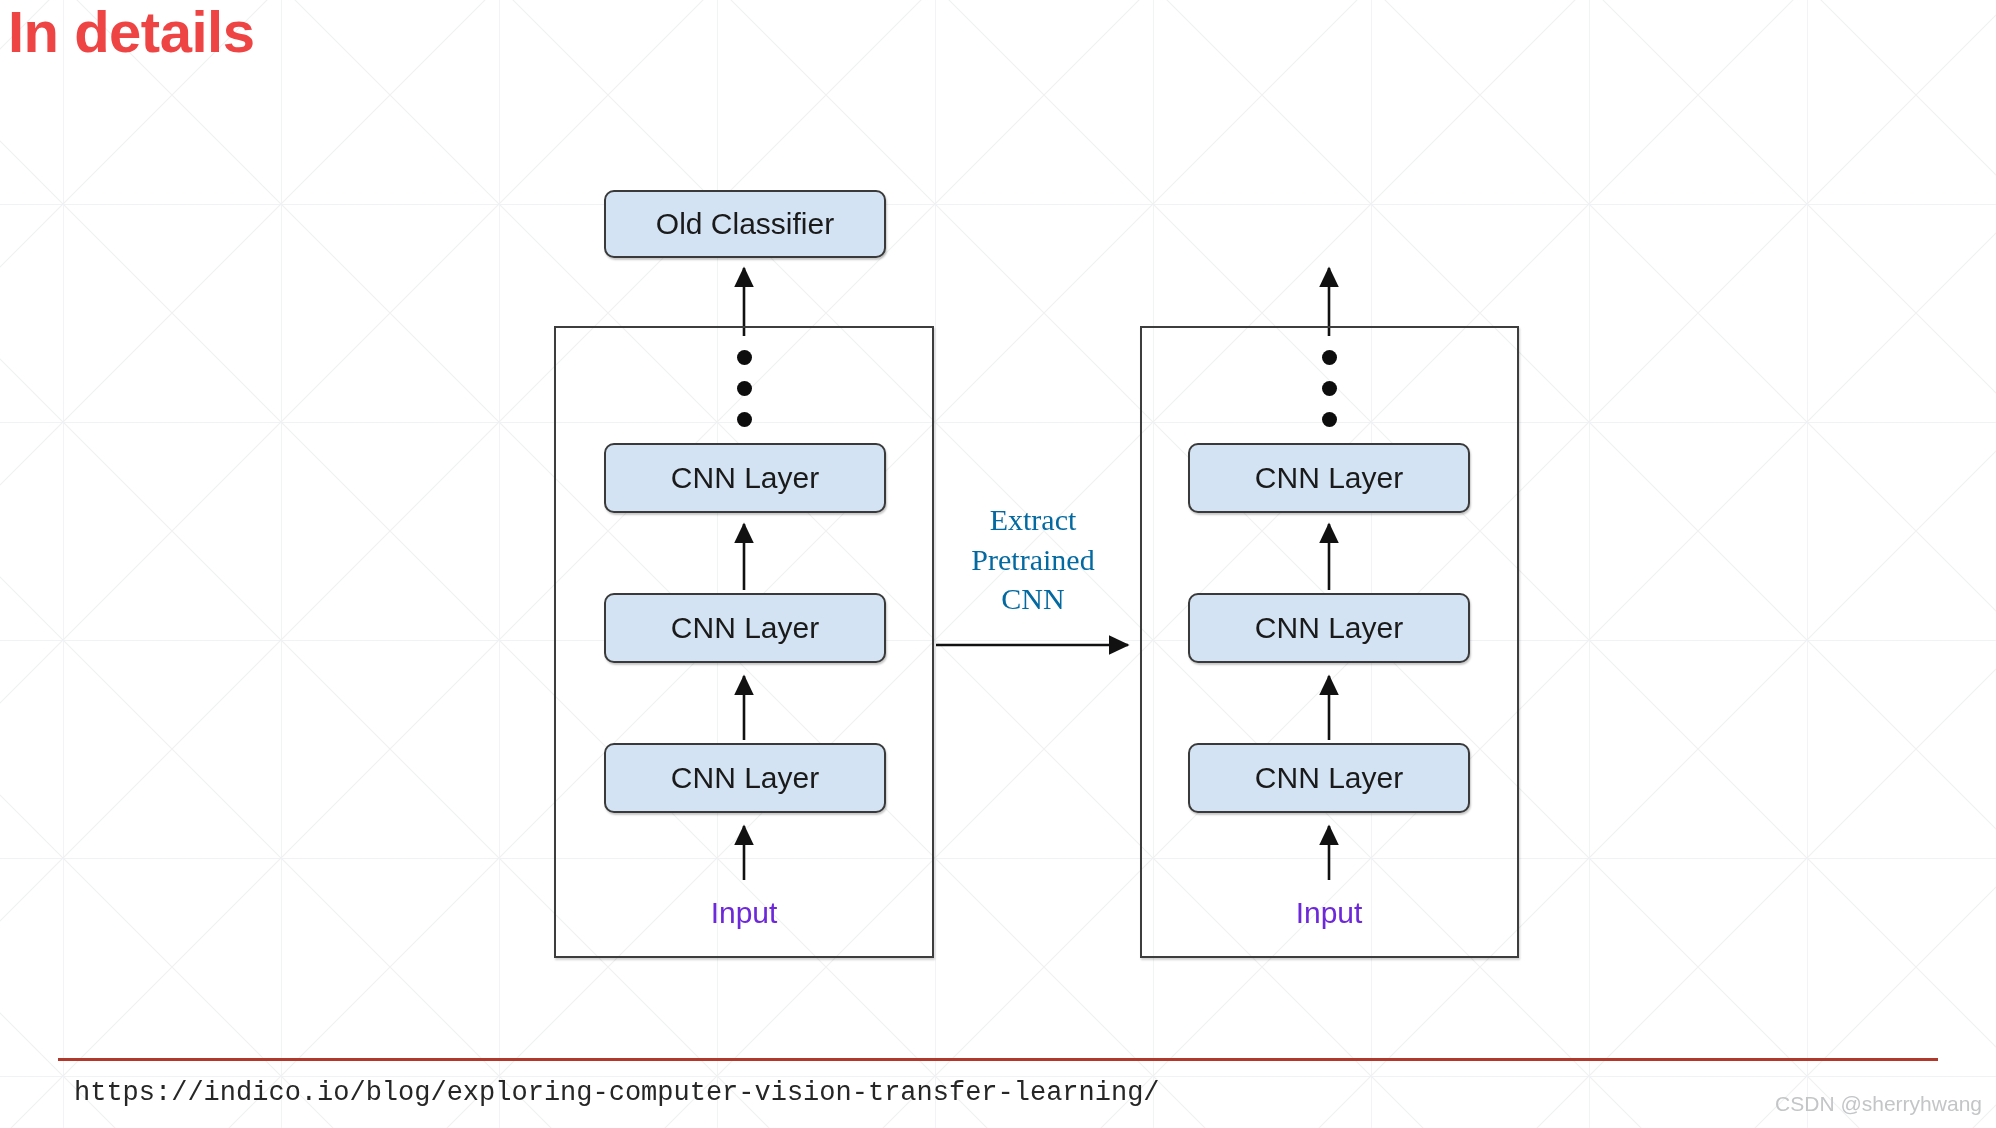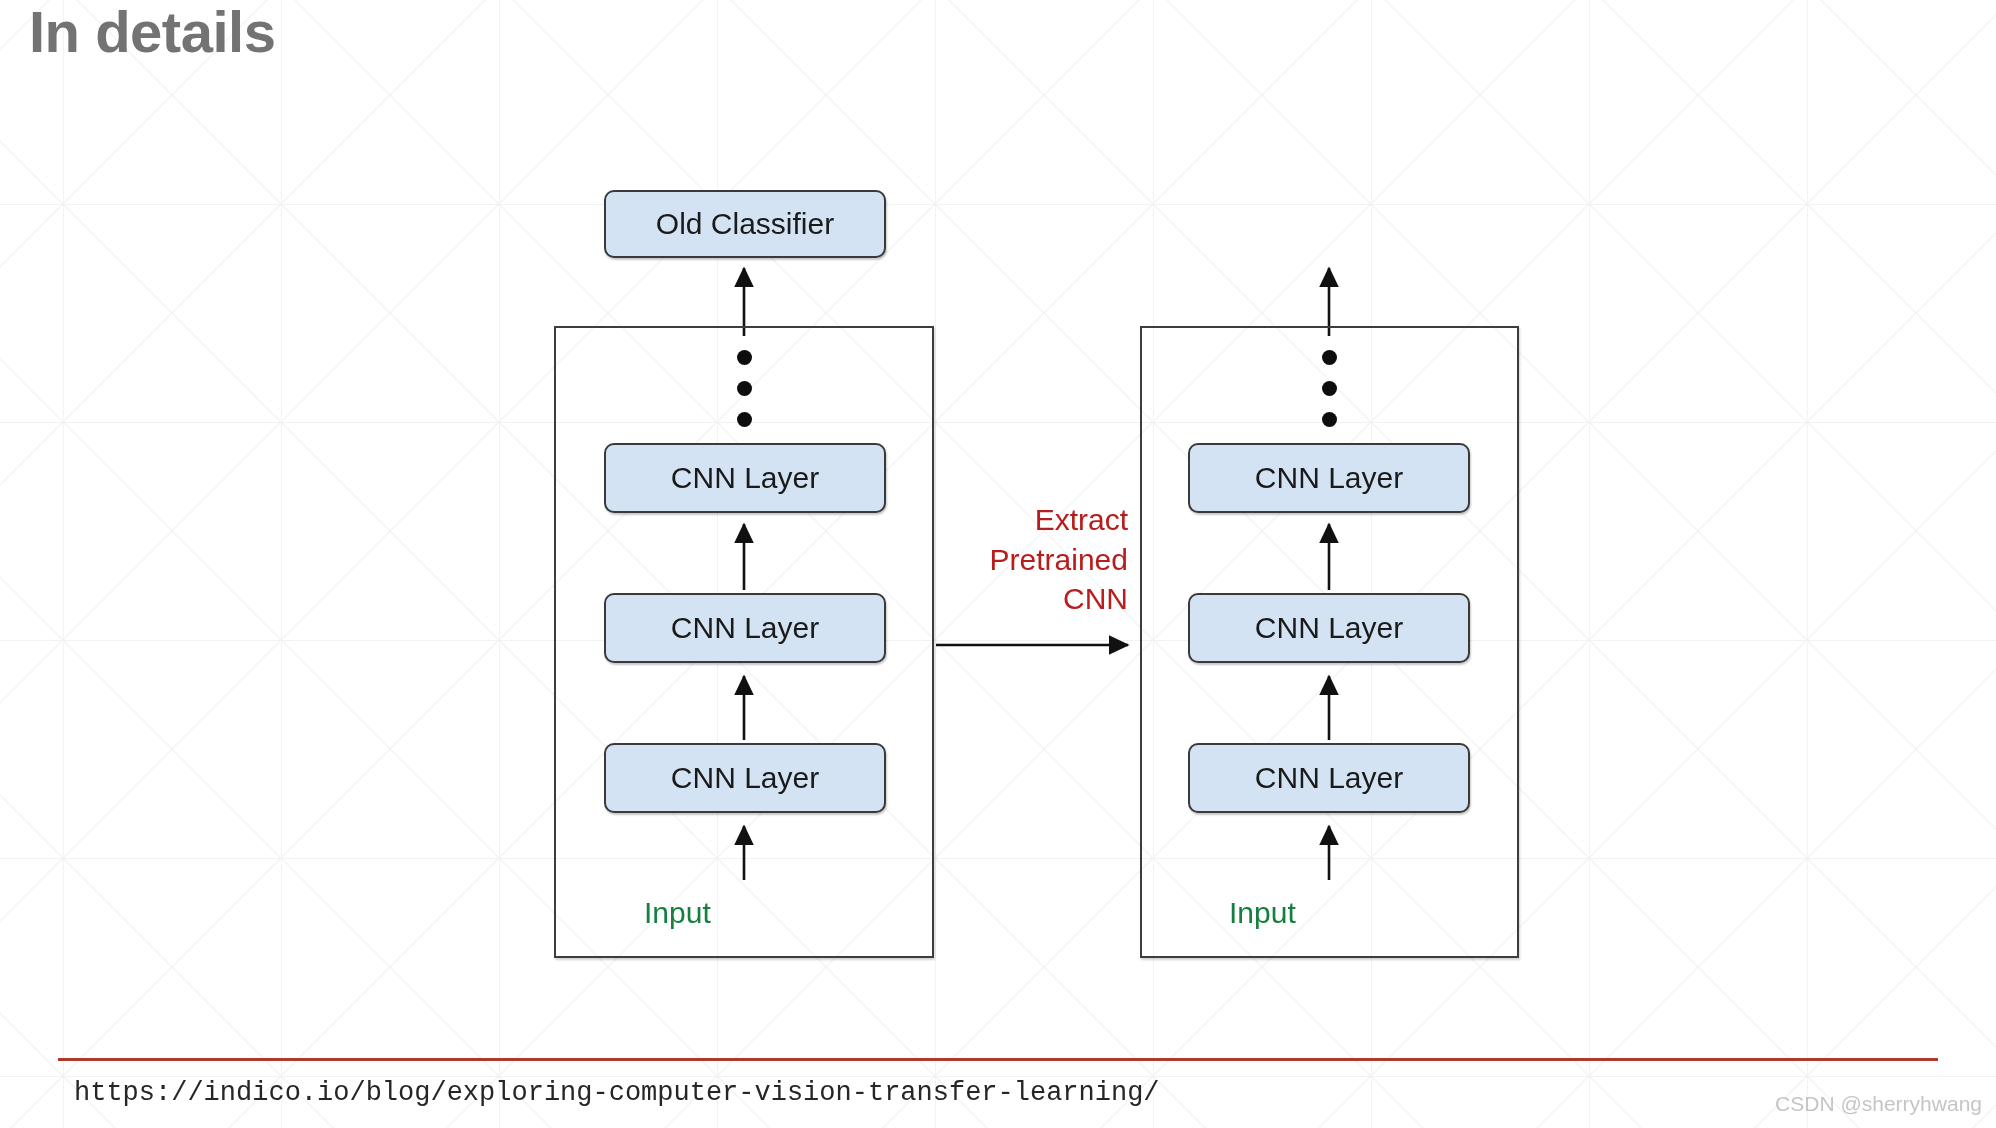--- a/index.html
+++ b/index.html
@@ -25,24 +25,23 @@
   }
 
   
   #page-title {
     position: absolute;
     left: 8px;
     top: 2px;
     font-size: 58px;
     font-weight: bold;
     letter-spacing: -0.5px;
-    color: #737373;
+    color: #ef4444;
     line-height: 1.05;
     white-space: nowrap;
-    margin-left: 21px;
   }
 
   
   #diagram {
     position: absolute;
     left: 16px;
     top: 0;
     width: 1996px;
     height: 1060px;
     z-index: 2;
@@ -76,30 +75,32 @@
     position: absolute;
     width: 15px;
     height: 15px;
     border-radius: 50%;
     background: #0d0d0d;
   }
 
   .dg-label {
     position: absolute;
     font-size: 30px;
-    color: #15803d;
-    white-space: nowrap;
+    color: #6d28d9;
+    white-space: nowrap;
+    text-align: center;
   }
 
   .dg-multiline {
     position: absolute;
     font-size: 30px;
-    color: #b91c1c;
-    text-align: right;
+    color: #0369a1;
+    text-align: center;
     line-height: 1.32;
+    font-family: Liberation Serif, serif;
   }
 
   
   #arrow-layer {
     position: absolute;
     left: 0; top: 0;
     width: 1996px; height: 1060px;
     pointer-events: none;
   }
 

